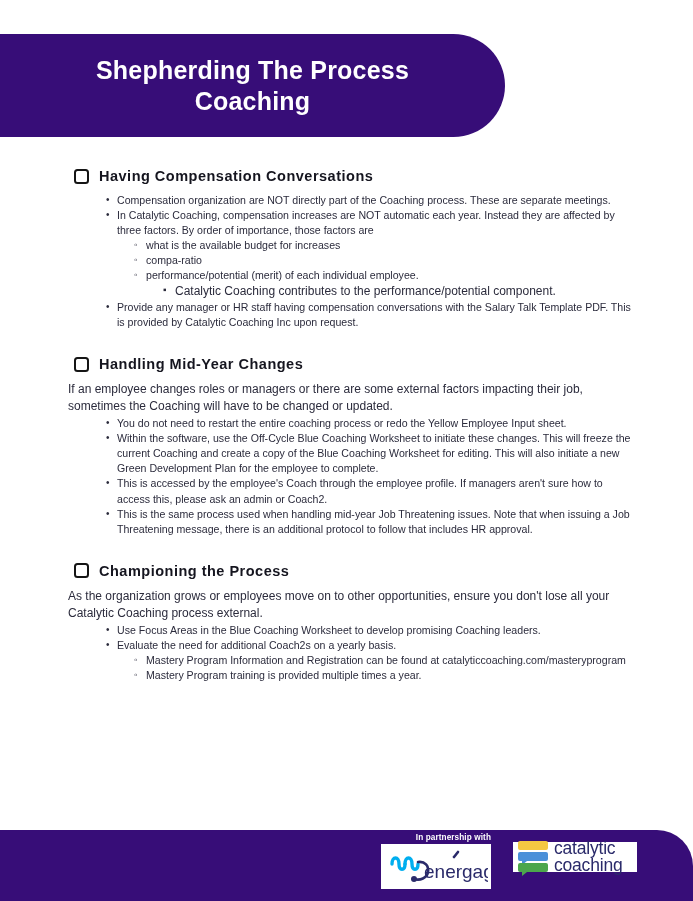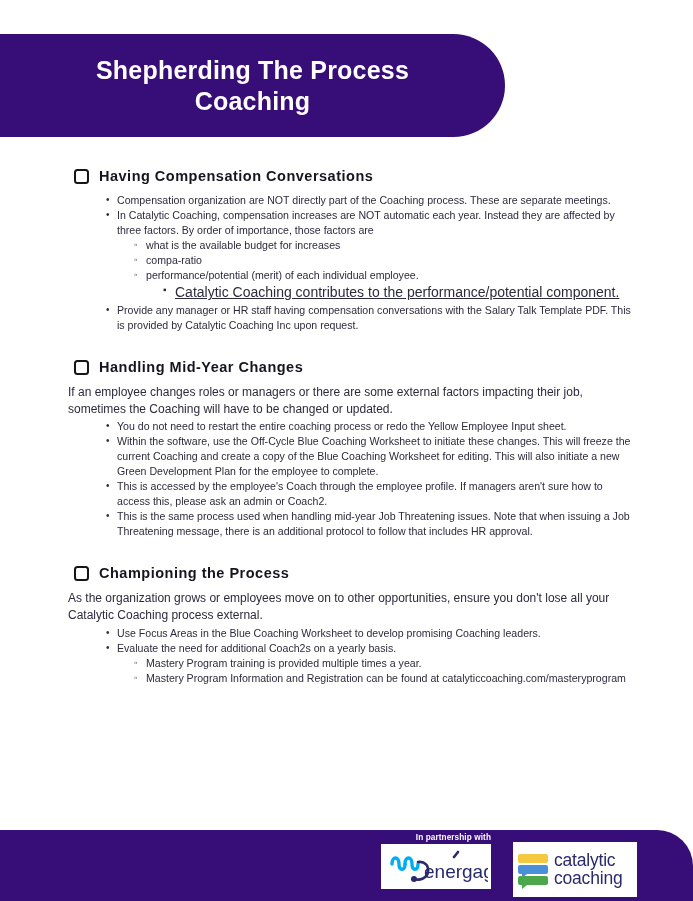--- a/index.html
+++ b/index.html
@@ -128,23 +128,22 @@
 
   ul.lvl3 {
     list-style: none;
     margin: 0;
     padding: 0;
     margin-left: 16px;
   }
   ul.lvl3 > li {
     position: relative;
     padding-left: 13px;
-    font-size: 14px;
-    line-height: 1.42;
-    text-decoration: underline;
+    font-size: 12px;
+    line-height: 1.42;
   }
   ul.lvl3 > li > .txt::before {
     content: "\25AA";
     position: absolute;
     left: 1px;
     font-size: 10px;
     line-height: 1.42;
     color: #2b2b3c;
   }
 
@@ -192,21 +191,21 @@
     align-items: center;
     justify-content: center;
   }
 
   .cc-logo-box {
     position: absolute;
     left: 513px;
     top: 12px;
     background: #ffffff;
     width: 124px;
-    height: 55px;
+    height: 30px;
     display: flex;
     align-items: center;
     padding-left: 4px;
     box-sizing: border-box;
   }
   .cc-text {
     display: flex;
     flex-direction: column;
     line-height: 1.0;
     margin-left: 3px;
@@ -269,22 +268,22 @@
     <div class="section-head">
       <span class="squircle"></span>
       <span class="section-title">Championing the Process</span>
     </div>
     <div class="intro">As the organization grows or employees move on to other opportunities, ensure you don't lose all your Catalytic Coaching process external.</div>
     <ul class="lvl1">
       <li><span class="txt">Use Focus Areas in the Blue Coaching Worksheet to develop promising Coaching leaders.</span></li>
       <li>
         <span class="txt">Evaluate the need for additional Coach2s on a yearly basis.</span>
         <ul class="lvl2">
+          <li><span class="txt">Mastery Program Information and Registration can be found at catalyticcoaching.com/masteryprogram</span></li>
           <li><span class="txt">Mastery Program training is provided multiple times a year.</span></li>
-          <li><span class="txt">Mastery Program Information and Registration can be found at catalyticcoaching.com/masteryprogram</span></li>
         </ul>
       </li>
     </ul>
   </div>
 
 </div>
 
 <div class="footer-banner">
 
 

